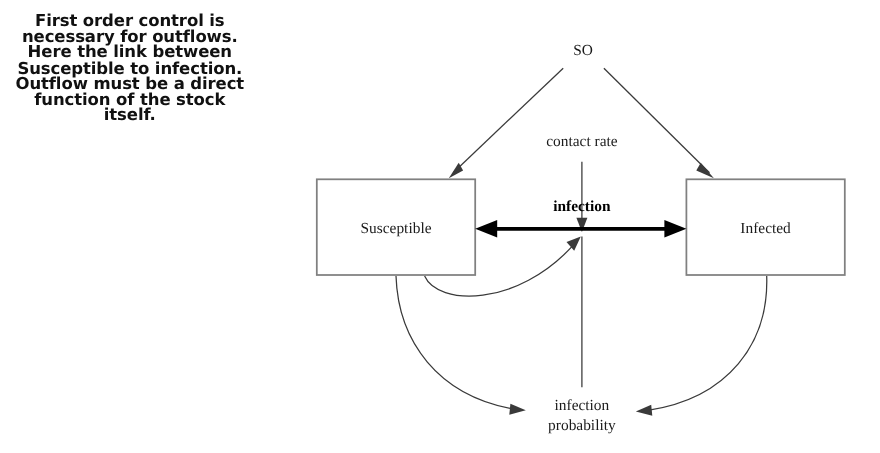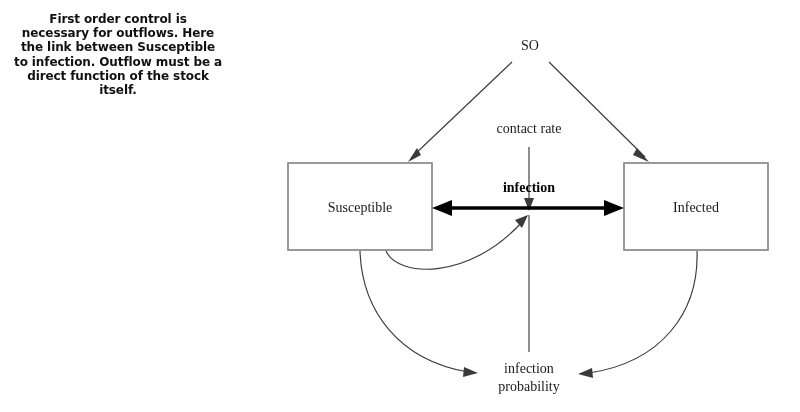--- a/index.html
+++ b/index.html
@@ -21,21 +21,21 @@
     width: 800px;
     height: 412px;
   }
   .annotation-note {
     position: absolute;
     left: 14px;
     top: 12px;
     width: 208px;
     text-align: center;
     font-family: "DejaVu Sans", "Liberation Sans", sans-serif;
-    font-size: 12px;
+    font-size: 15px;
     line-height: 14.2px;
     font-weight: 600;
     color: #111111;
     letter-spacing: -0.1px;
   }
   svg.canvas {
     position: absolute;
     left: 0;
     top: 0;
     width: 800px;

